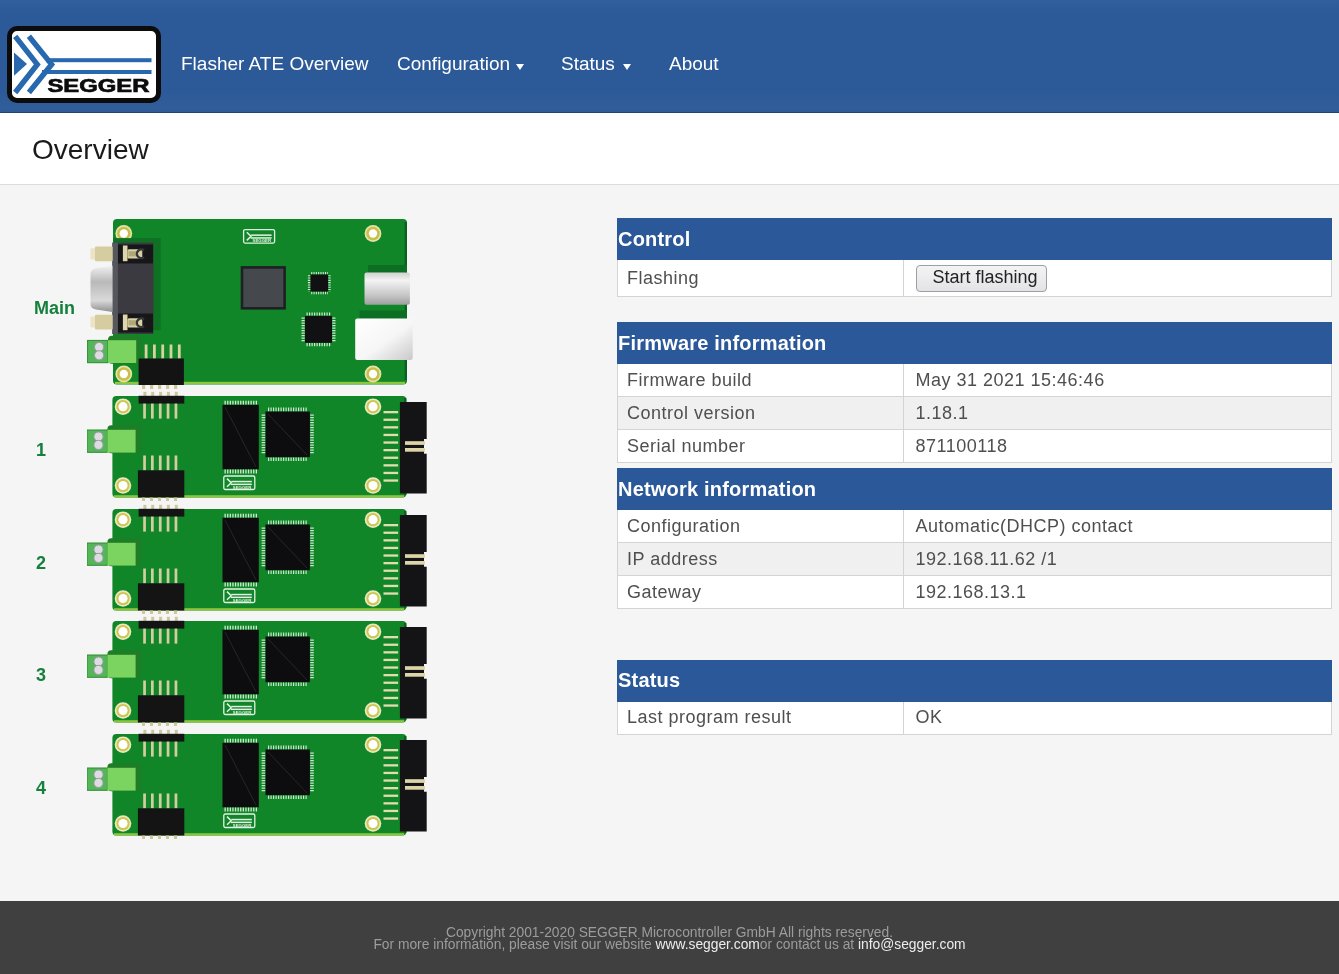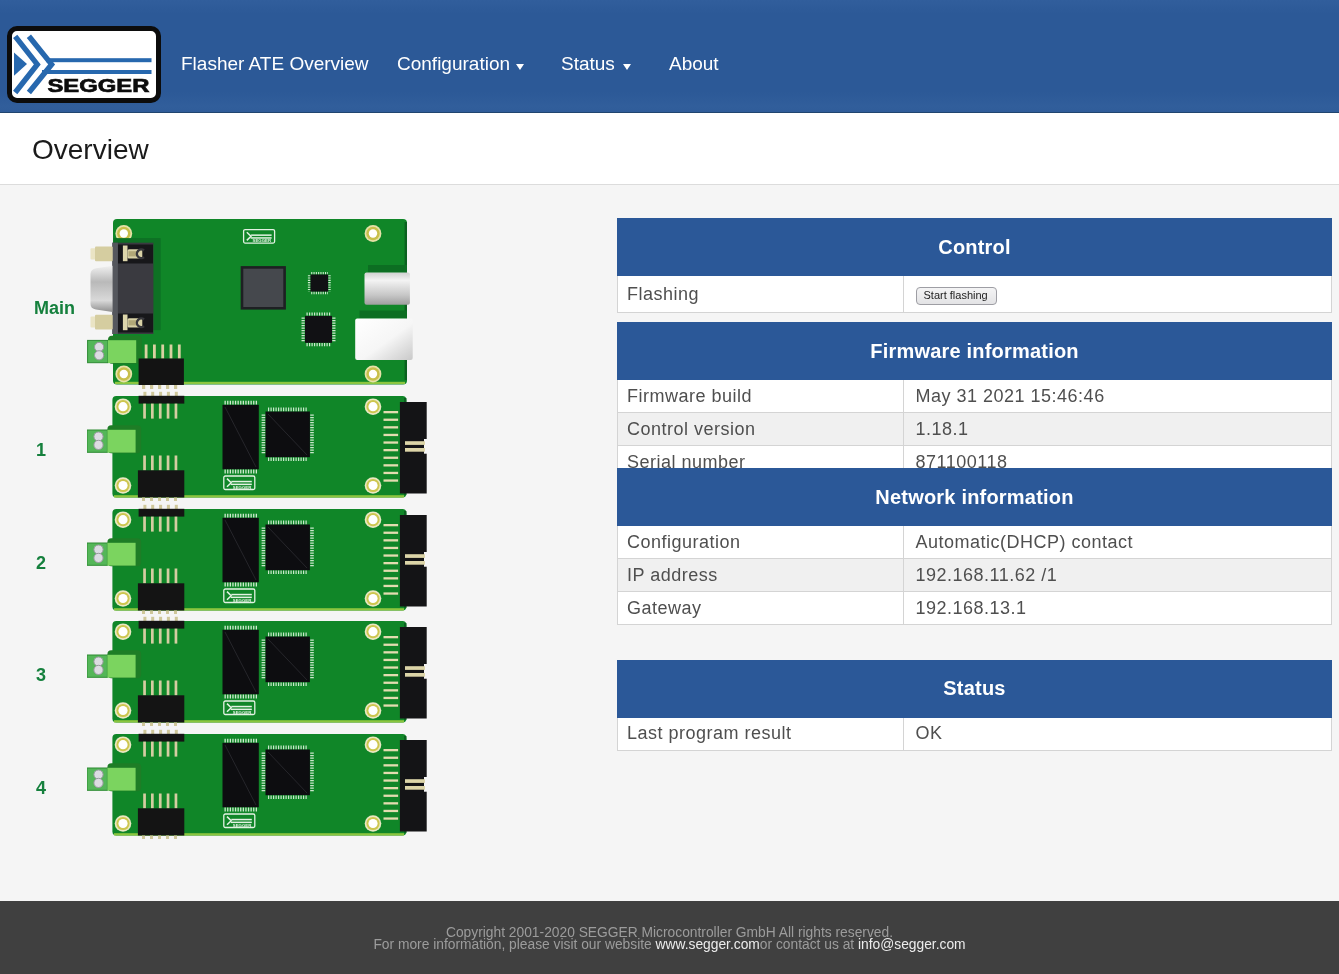--- a/index.html
+++ b/index.html
@@ -6,25 +6,25 @@
 * { margin:0; padding:0; box-sizing:border-box; }
 html,body { width:1339px; height:974px; font-family:"Liberation Sans", sans-serif; background:#f5f5f5; position:relative; overflow:hidden; }
 #navbar { position:absolute; left:0; top:0; width:1339px; height:113px; background:linear-gradient(#315e9c 0%,#2c5997 12%,#2c5997 82%,#315e9b 95%,#2f5c99 100%); border-bottom:1px solid #20456f; }
 #logo { position:absolute; left:7px; top:26px; width:154px; height:77px; background:#fff; border:5px solid #0c0c0c; border-radius:10px; }
 .navitem { position:absolute; top:53px; color:#fff; font-size:19px; white-space:nowrap; }
 #whiteband { position:absolute; left:0; top:113px; width:1339px; height:72px; background:#fff; border-bottom:1px solid #dcdcdc; }
 #pagetitle { position:absolute; left:32px; top:22px; font-size:28px; color:#1a1a1a; line-height:30px; }
 .caret { position:absolute; width:0; height:0; border-left:4.5px solid transparent; border-right:4.5px solid transparent; border-top:6.5px solid #fff; }
 
 .tbl { position:absolute; left:617px; width:715px; border-collapse:collapse; background:#fff; }
-.tbl th { background:#2b5898; color:#fff; font-size:20px; font-weight:bold; height:57px; text-align:center; border:1px solid #2b5898; letter-spacing:0.2px; }
+.tbl th { background:#2b5898; color:#fff; font-size:20px; font-weight:bold; height:41px; text-align:left; border:1px solid #2b5898; letter-spacing:0.2px; }
 .tbl td { font-size:18px; color:#4f4f4f; letter-spacing:0.5px; height:33px; padding:0 0 0 11.5px; border:1px solid #d4d4d4; }
 .tbl tr.alt td { background:#f0f0f0; }
 .tbl td.lbl { width:286px; padding-left:9px; }
-#btn { display:inline-block; font-size:11px; font-weight:normal; letter-spacing:0; color:#222; background:linear-gradient(#f4f4f5,#e3e3e5); border:1px solid #9e9ea4; border-radius:4px; padding:1px 8px 3px 7px; }
+#btn { display:inline-block; font-size:18px; font-weight:normal; letter-spacing:0; color:#222; background:linear-gradient(#f4f4f5,#e3e3e5); border:1px solid #9e9ea4; border-radius:4px; padding:1px 8px 3px 16px; }
 .boardlabel { position:absolute; font-weight:bold; color:#15803d; font-size:18px; }
 .bsvg { position:absolute; }
 #footer { position:absolute; left:0; top:901px; width:1339px; height:73px; background:#404040; color:#9c9c9c; font-size:13.8px; text-align:center; }
 #footer .ln { margin-top:0; line-height:11.6px; }
 #footer a { color:#ececec; text-decoration:none; }
 </style>
 </head>
 <body>
 <div id="navbar">
   <div id="logo">

